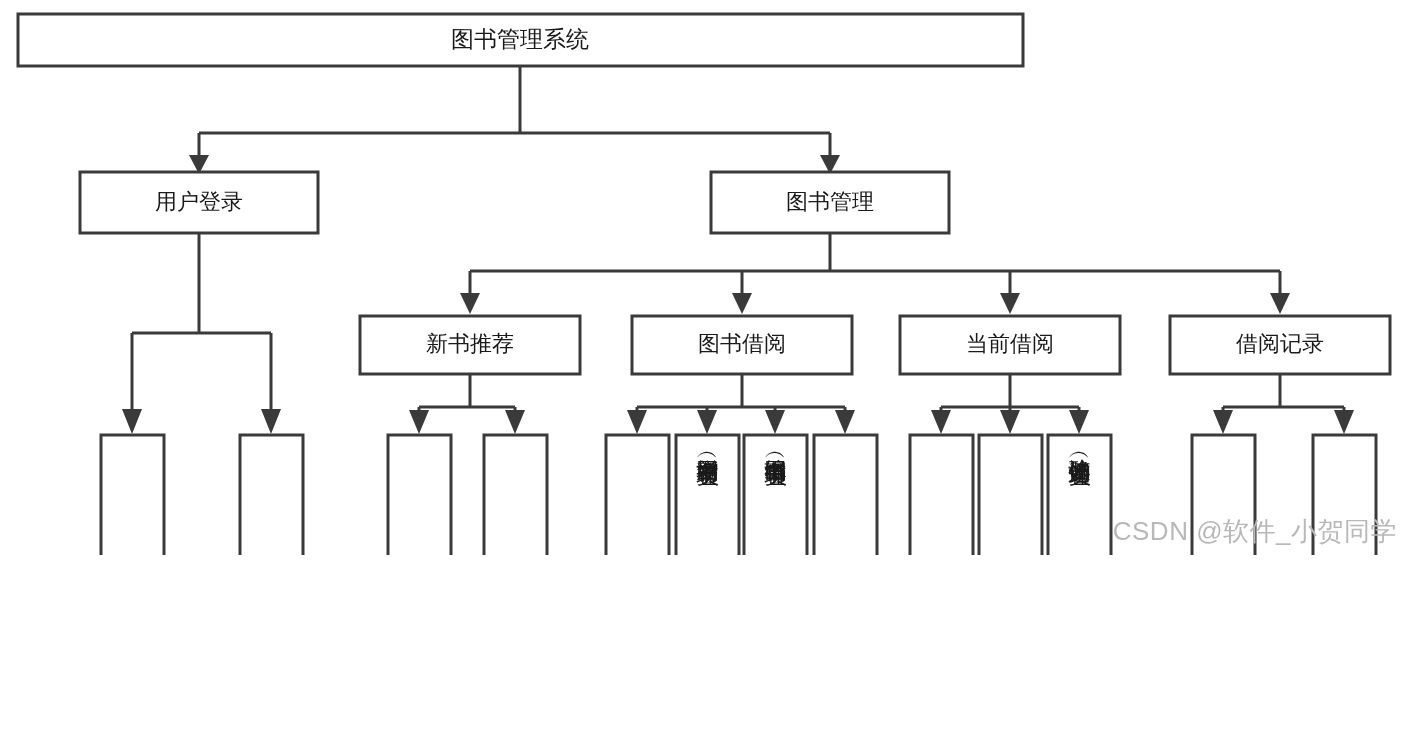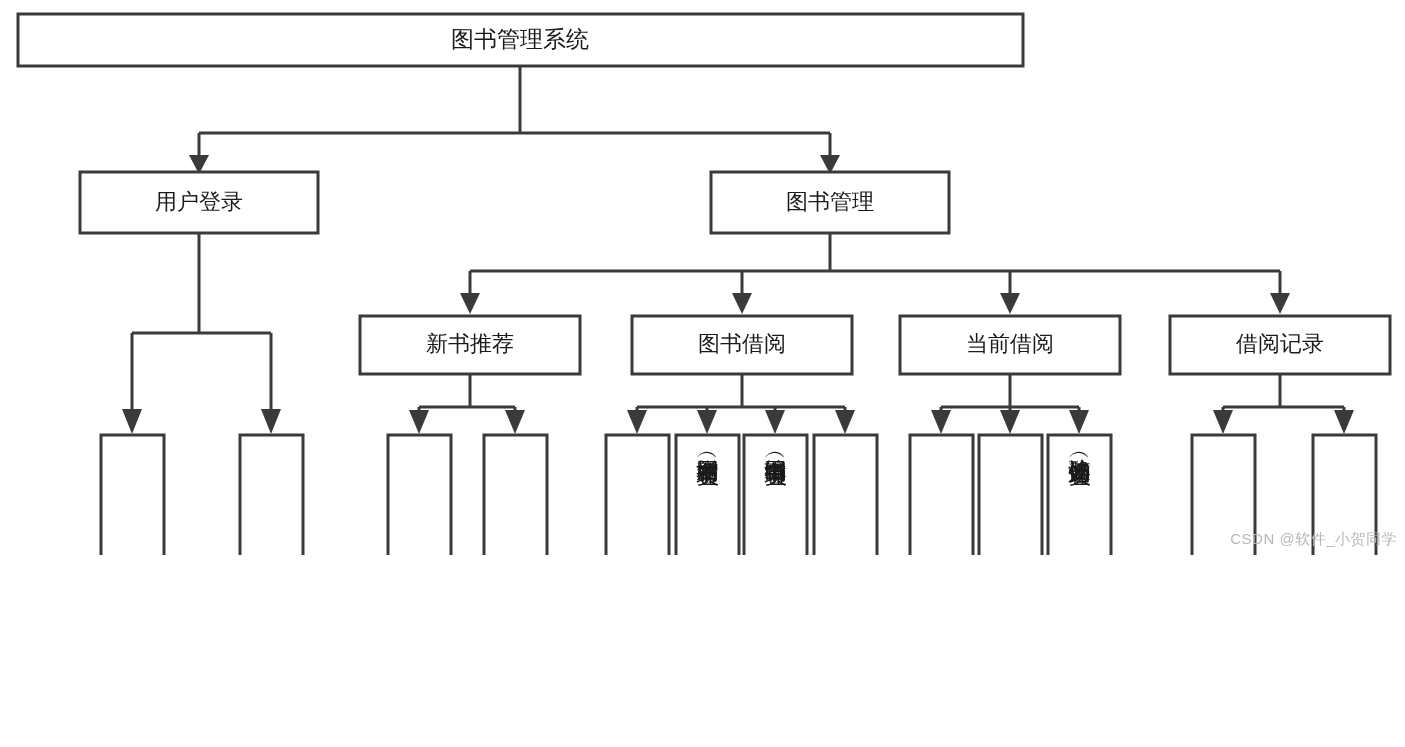--- a/index.html
+++ b/index.html
@@ -67,21 +67,21 @@
     justify-content: center;
     letter-spacing: 1px;
     white-space: nowrap;
     pointer-events: none;
   }
   .watermark {
     position: absolute;
     right: 8px;
     bottom: 6px;
     font-family: "Liberation Sans", "DejaVu Sans", sans-serif;
-    font-size: 15px;
+    font-size: 26px;
     color: #b8b8b8;
     white-space: nowrap;
     letter-spacing: 0.5px;
     margin-left: 16px;
   }
 </style>
 </head>
 <body>
 
 <div id="diagram-root">

